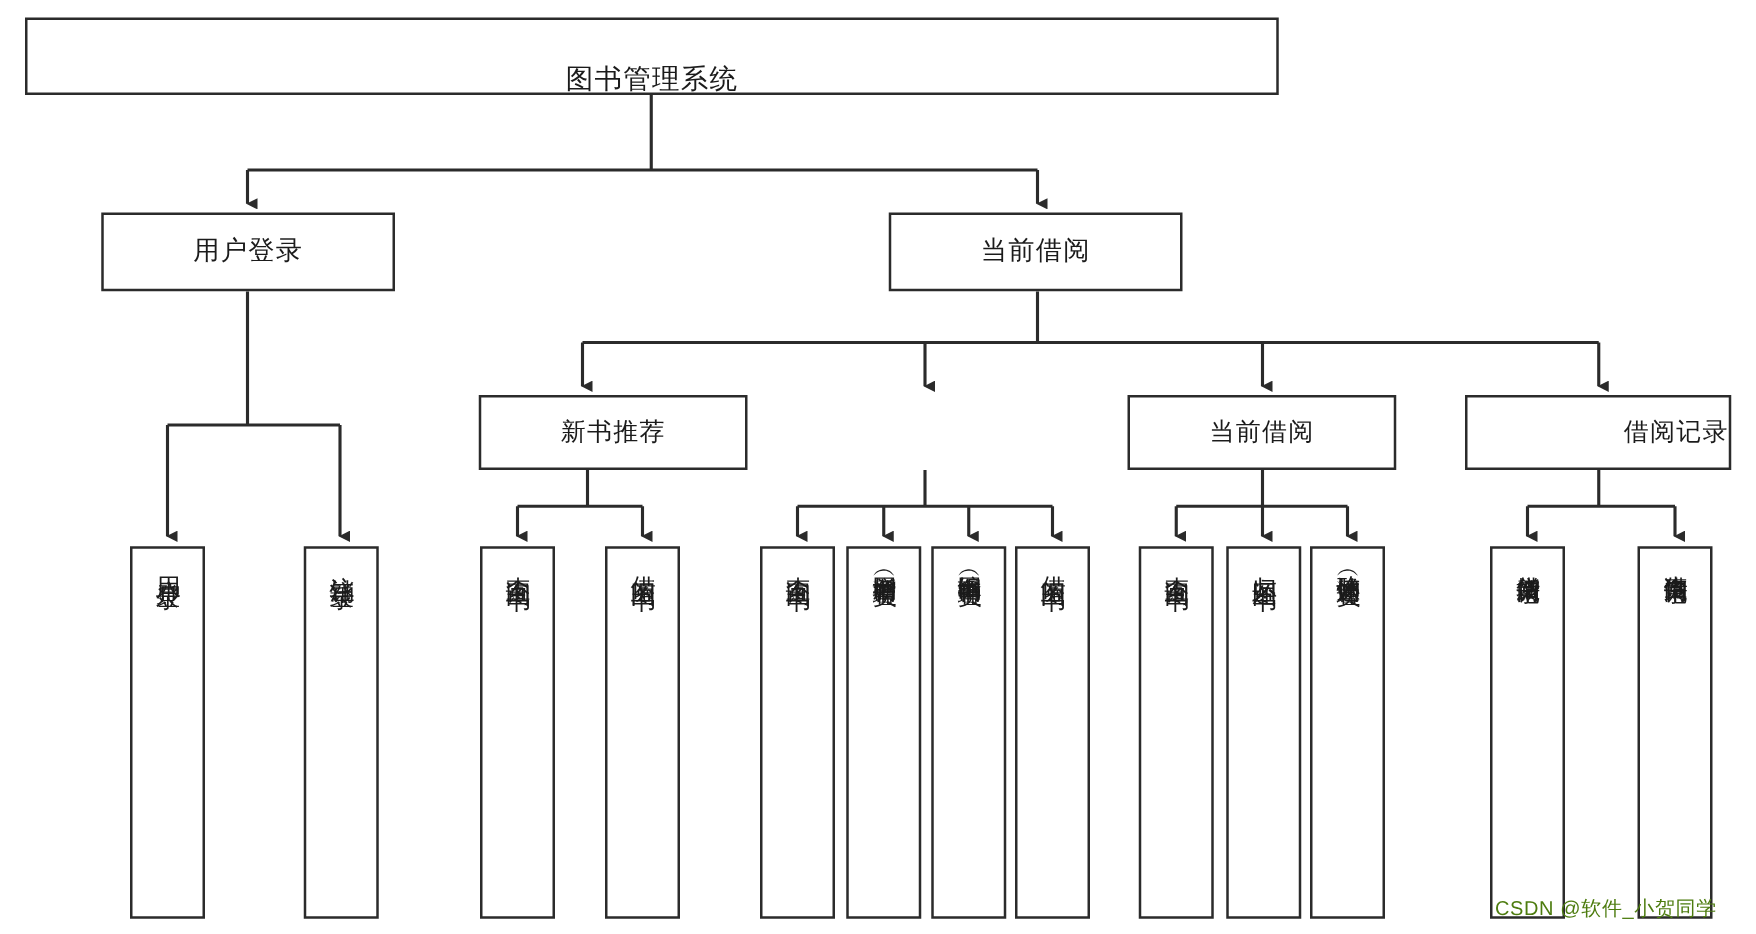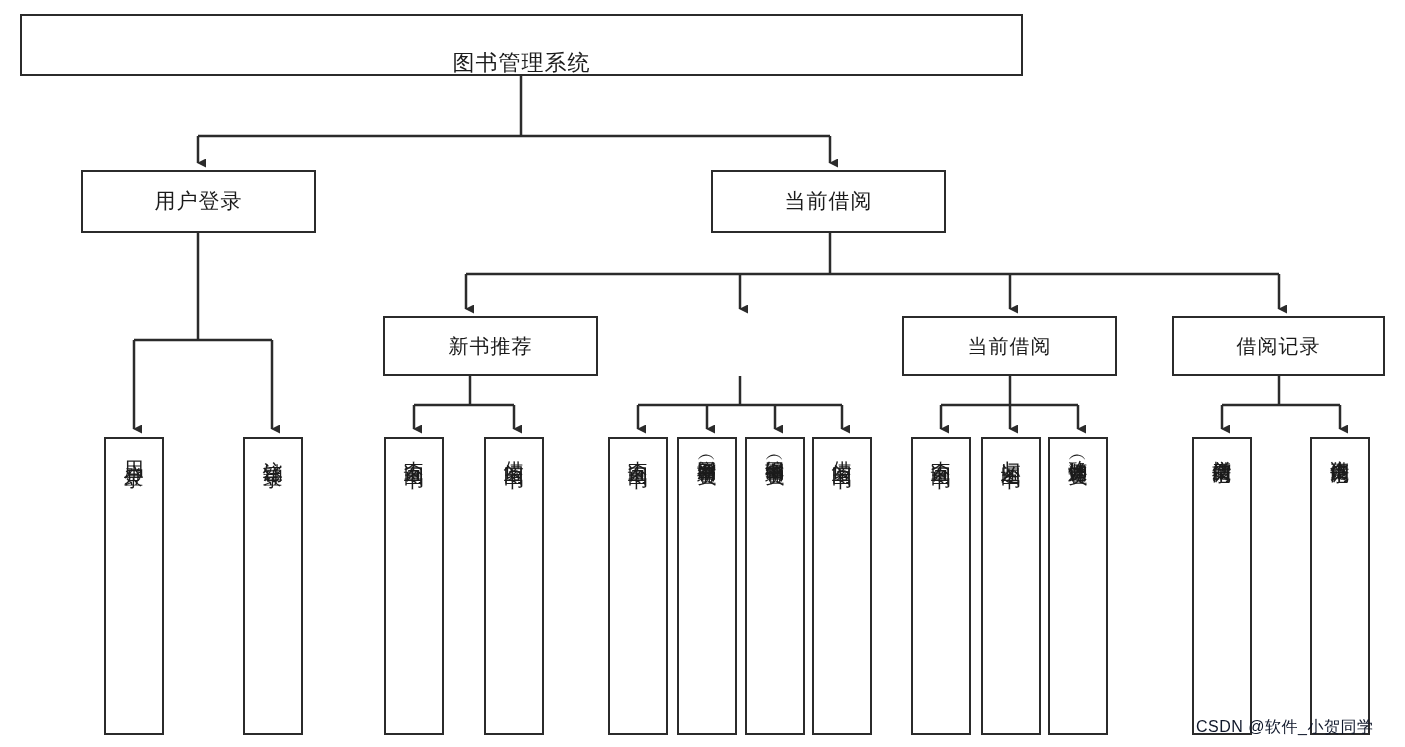--- a/index.html
+++ b/index.html
@@ -59,21 +59,21 @@
     white-space: nowrap;
     text-align: start;
   }
   .node.leaf.tall .node-label {
     font-size: 19px;
     letter-spacing: 1px;
   }
   .watermark {
     position: absolute;
     font-size: 16px;
-    color: #0f172a;
+    color: #4d7c0f;
     white-space: nowrap;
     letter-spacing: 0.5px;
   }
 </style>
 </head>
 <body>
 
 <div id="canvas">
 
   <svg class="wires" viewBox="0 0 1405 747" xmlns="http://www.w3.org/2000/svg">
@@ -136,21 +136,21 @@
   <div class="node lvl1" style="left:711px; top:170px; width:235px; height:63px;">
     <span class="node-label">当前借阅</span>
   </div>
 
   <div class="node lvl2" style="left:383px; top:316px; width:215px; height:60px;">
     <span class="node-label">新书推荐</span>
   </div>
   <div class="node lvl2" style="left:902px; top:316px; width:215px; height:60px;">
     <span class="node-label">当前借阅</span>
   </div>
-  <div class="node lvl2" style="left:1172px; top:316px; width:213px; height:60px;">
+  <div class="node lvl2" style="left:1172px; top:316px; width:213px; height:60px;justify-content:flex-end;">
     <span class="node-label">借阅记录</span>
   </div>
 
   <div class="node leaf" style="left:104px; top:437px; width:60px; height:298px;">
     <span class="node-label">用户登录</span>
   </div>
   <div class="node leaf" style="left:243px; top:437px; width:60px; height:298px;">
     <span class="node-label">注销登录</span>
   </div>
 

